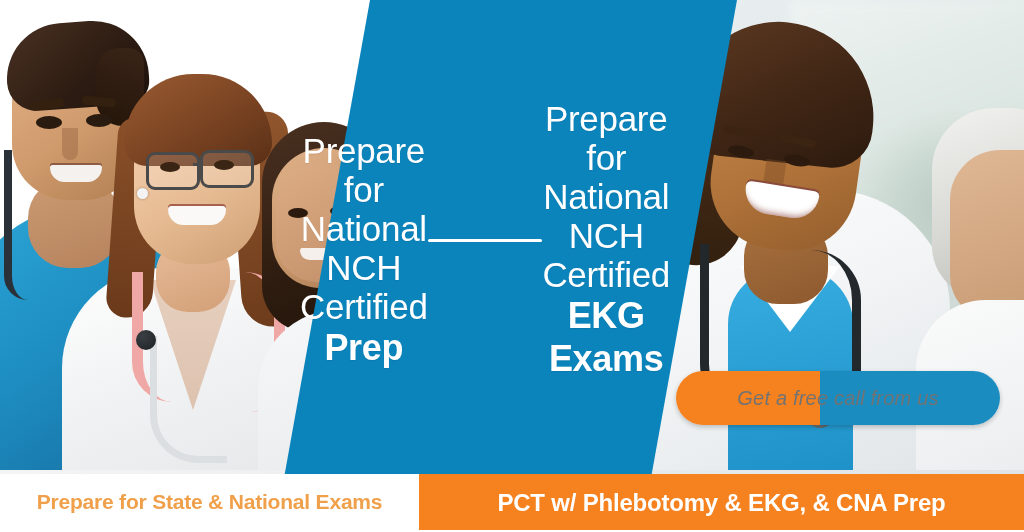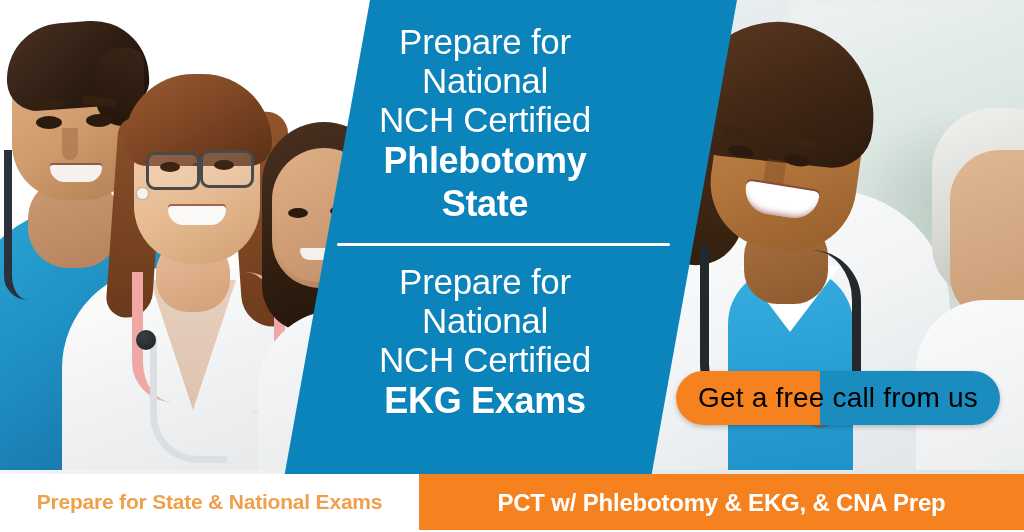--- a/index.html
+++ b/index.html
@@ -303,22 +303,21 @@
     clip-path: polygon(370px 0, 737px 0, 651px 478px, 284px 478px);
     z-index: 5;
   }
 
   #panel-content {
     position: absolute;
     left: 300px; top: 0;
     width: 370px; height: 478px;
     z-index: 6;
     display: flex;
-    flex-direction: column;
-    align-items: flex-end;
+    align-items: center;
     justify-content: flex-start;
     color: #ffffff;
     text-align: center;
   }
 
   .headline-block { width: 100%; }
 
   #headline-1 { margin-top: 22px; }
 
   .hl-line {
@@ -363,25 +362,26 @@
     background: #f5821f;
   }
   #cta-half-blue {
     position: absolute; left: 144px; top: 0;
     width: 180px; height: 100%;
     background: #1a8cc0;
   }
   #cta-label {
     position: relative;
     z-index: 2;
-    color: #000000;
-    font-size: 28px;
+    color: #737373;
+    font-size: 20px;
     font-weight: 400;
     letter-spacing: 0.2px;
     white-space: nowrap;
+    font-style: italic;
   }
 
   
   #bottom-bar {
     position: absolute;
     left: 0; top: 474px;
     width: 1024px; height: 56px;
     z-index: 8;
     display: flex;
   }
@@ -508,22 +508,21 @@
   <div id="seam"></div>
 
   <div id="blue-panel"></div>
 
   <div id="panel-content">
 
     <div class="headline-block" id="headline-1">
       <span class="hl-line">Prepare for</span>
       <span class="hl-line">National</span>
       <span class="hl-line">NCH Certified</span>
-      <span class="hl-line strong">Phlebotomy</span>
-      <span class="hl-line strong">State</span>
+      <span class="hl-line strong">Prep</span>
     </div>
 
     <div id="divider"></div>
 
     <div class="headline-block" id="headline-2">
       <span class="hl-line">Prepare for</span>
       <span class="hl-line">National</span>
       <span class="hl-line">NCH Certified</span>
       <span class="hl-line strong">EKG Exams</span>
     </div>

